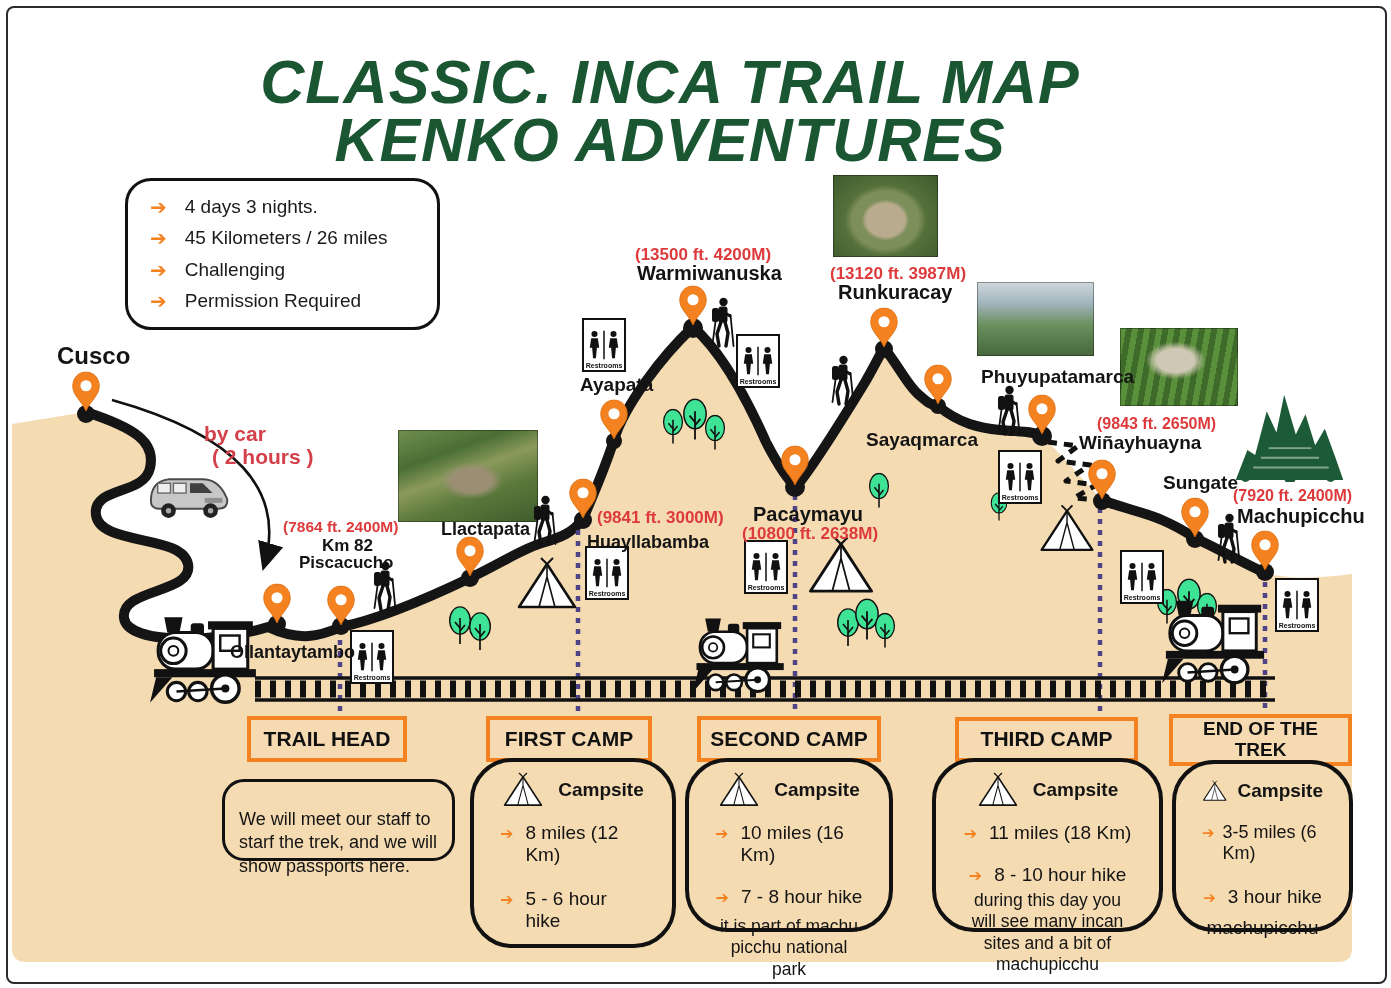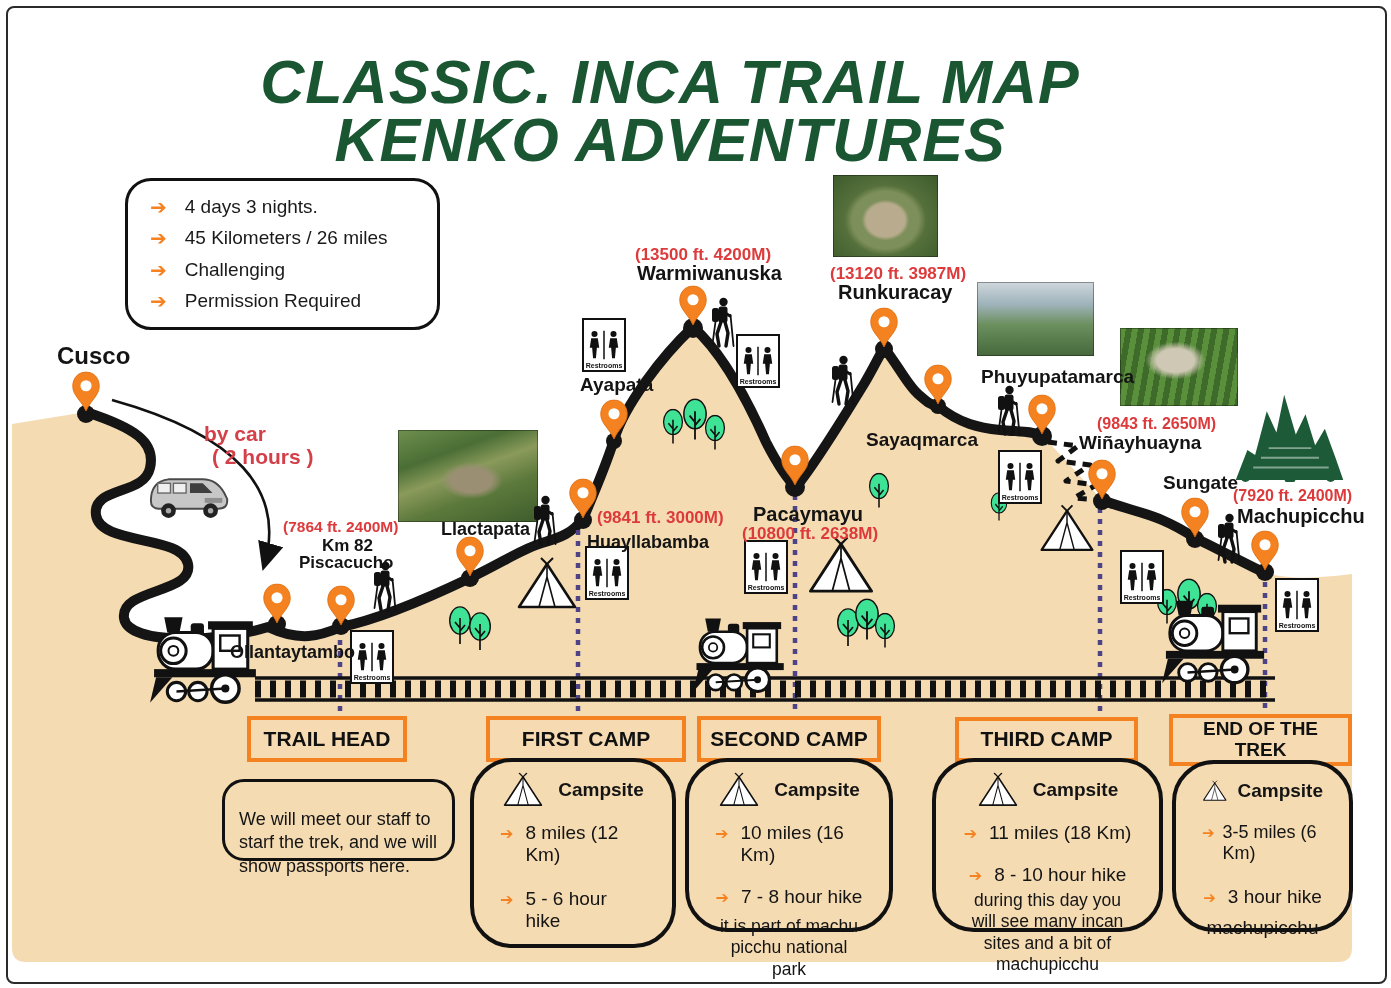--- a/index.html
+++ b/index.html
@@ -424,21 +424,21 @@
   <div class="abs loc-label" style="left:838px;top:281px;font-size:20px">Runkuracay</div>
   <div class="abs loc-label" style="left:866px;top:429px;font-size:19px">Sayaqmarca</div>
   <div class="abs loc-label" style="left:981px;top:366px;font-size:19px">Phuyupatamarca</div>
   <div class="abs elev-label" style="left:1097px;top:415px;font-size:16px">(9843 ft. 2650M)</div>
   <div class="abs loc-label" style="left:1079px;top:432px;font-size:19px">Wiñayhuayna</div>
   <div class="abs loc-label" style="left:1163px;top:472px;font-size:19px">Sungate</div>
   <div class="abs elev-label" style="left:1233px;top:487px;font-size:16px">(7920 ft. 2400M)</div>
   <div class="abs loc-label" style="left:1237px;top:505px;font-size:20px">Machupicchu</div>
 
   <div class="abs camp-title" style="left:247px;top:716px;width:160px;height:46px">TRAIL HEAD</div>
-  <div class="abs camp-title" style="left:486px;top:716px;width:200px;height:46px">FIRST CAMP</div>
+  <div class="abs camp-title" style="left:486px;top:716px;width:166px;height:46px">FIRST CAMP</div>
   <div class="abs camp-title" style="left:697px;top:716px;width:184px;height:46px">SECOND CAMP</div>
   <div class="abs camp-title" style="left:955px;top:717px;width:183px;height:45px">THIRD CAMP</div>
   <div class="abs camp-title" style="left:1169px;top:714px;width:183px;height:52px;font-size:19px;padding:0 14px">END OF THE TREK</div>
 
   <div id="trailhead-note" class="abs camp-box" style="left:222px;top:779px;width:233px;height:82px">
     <span>We will meet our staff to starf the trek, and we will show passports here.</span>
   </div>
 
   <div class="abs camp-box" style="left:470px;top:758px;width:206px;height:190px">
     <div class="camp-head">

